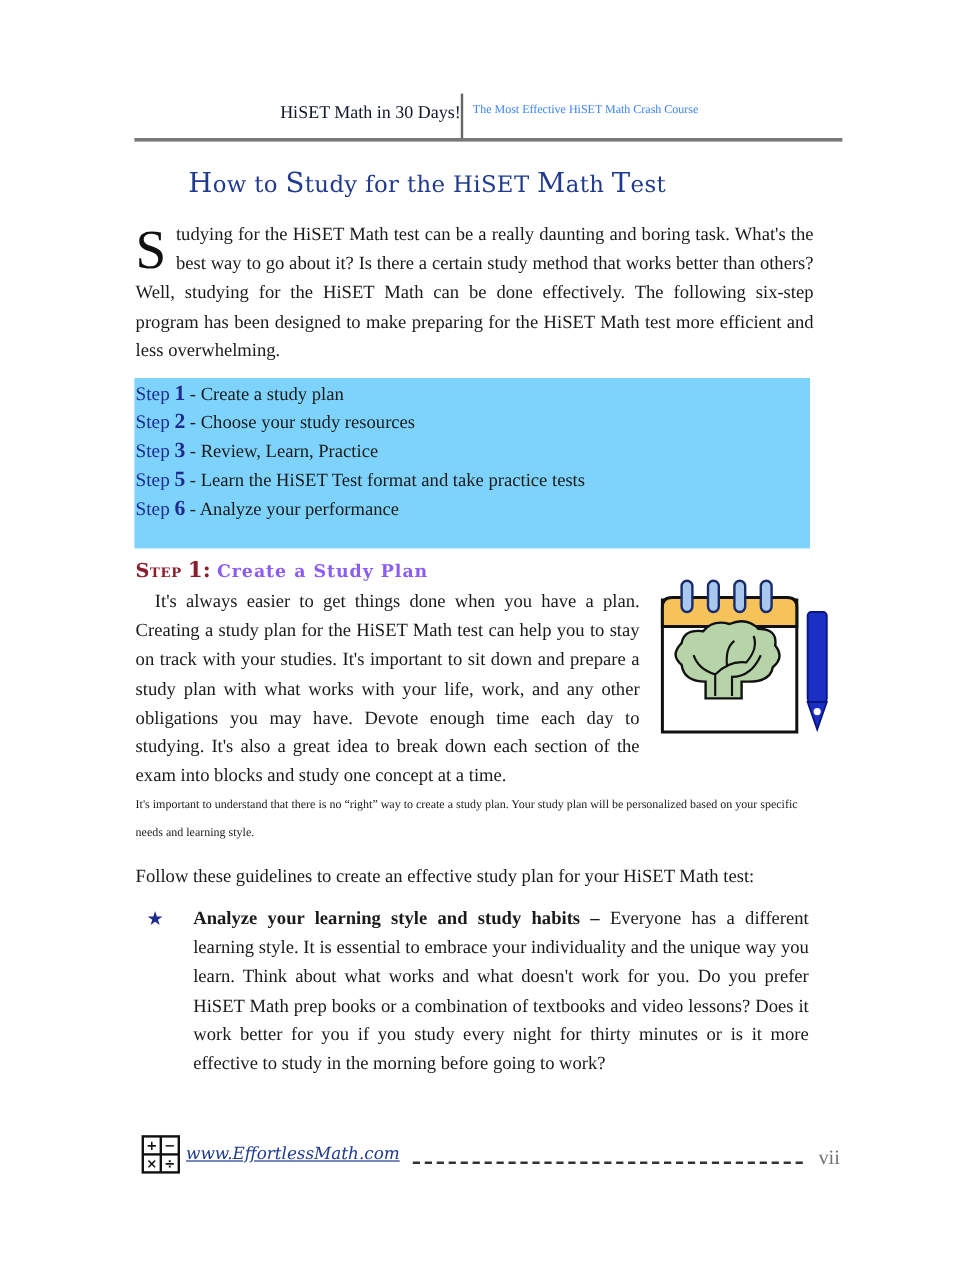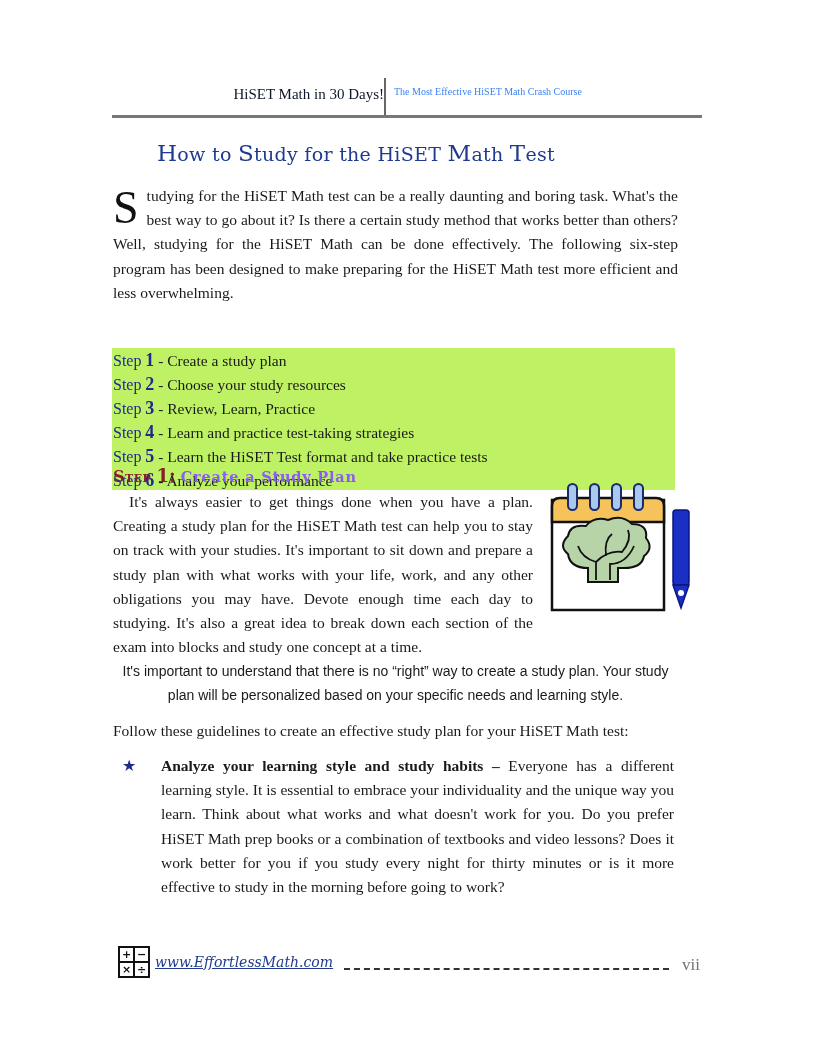--- a/index.html
+++ b/index.html
@@ -12,34 +12,34 @@
     .header .hline { position:absolute; left:0; top:37px; width:590px; height:3px; background:#777; }
 
     .title { position:absolute; top:140px; left:0; width:712px; text-align:center;
              font-family:"DejaVu Serif", serif; font-size:19px; color:#1f3a8f; font-weight:normal; letter-spacing:0.3px; }
     .title .big { font-size:23px; }
 
     .intro { position:absolute; top:184px; left:113px; width:565px; font-family:"Liberation Serif", serif;
              font-size:15.5px; line-height:24.2px; text-align:justify; }
     .dropcap { float:left; font-size:46px; line-height:40px; margin:4px 8px 0 0; font-family:"Liberation Serif", serif; color:#111; }
 
-    .steps { position:absolute; top:315px; left:112px; width:563px; height:142px; background:#bef264;margin-top:33px; }
+    .steps { position:absolute; top:315px; left:112px; width:563px; height:142px; background:#7dd3fc; }
     .step-row { height:24px; line-height:24px; font-family:"Liberation Serif", serif; font-size:15.5px; padding-left:1px; }
     .step-row .sw { color:#1f2a8f; font-size:16px; }
     .step-row .sn { color:#1f2a8f; font-size:18px; font-weight:bold; }
 
     .h2 { position:absolute; top:465px; left:113px; font-family:"DejaVu Serif", serif; }
     .h2 .lbl { color:#8b1c2c; font-weight:bold; font-size:16px; font-variant:small-caps; letter-spacing:0.5px; }
     .h2 .num { color:#8b1c2c; font-weight:bold; font-size:18px; }
     .h2 .sub { color:#8b5cf6; font-weight:bold; font-size:14.5px; letter-spacing:0.8px; }
 
     .para1 { position:absolute; top:490px; left:113px; width:420px; font-family:"Liberation Serif", serif;
              font-size:15.5px; line-height:24.2px; text-align:justify; text-indent:16px; }
-    .para2 { position:absolute; top:659px; left:113px; width:565px; font-family:Liberation Sans, sans-serif;
-             font-size:14px; line-height:24.2px;text-align:center; }
+    .para2 { position:absolute; top:659px; left:113px; width:565px; font-family:Liberation Serif, serif;
+             font-size:10px; line-height:24.2px; }
     .para3 { position:absolute; top:719px; left:113px; width:565px; font-family:"Liberation Serif", serif;
              font-size:15.5px; line-height:24.2px; }
 
     .bullet { position:absolute; top:754px; left:122px; width:552px; }
     .bullet .star { position:absolute; left:0; top:0; color:#1f2a8f; font-size:16px; line-height:24.2px; }
     .bullet .txt { margin-left:39px; font-family:"Liberation Serif", serif; font-size:15.5px; line-height:24.2px; text-align:justify; }
     .bullet .txt b { font-weight:bold; }
 
     .illus { position:absolute; top:480px; left:548px; width:150px; height:135px; }
 
@@ -65,21 +65,20 @@
 </div>
 
 <div class="intro">
   <span class="dropcap">S</span><span>tudying for the HiSET Math test can be a really daunting and boring task. What's the best way to go about it? Is there a certain study method that works better than others? Well, studying for the HiSET Math can be done effectively. The following six-step program has been designed to make preparing for the HiSET Math test more efficient and less overwhelming.</span>
 </div>
 
 <div class="steps">
   <div class="step-row"><span class="sw">Step</span> <span class="sn">1</span><span> - Create a study plan</span></div>
   <div class="step-row"><span class="sw">Step</span> <span class="sn">2</span><span> - Choose your study resources</span></div>
   <div class="step-row"><span class="sw">Step</span> <span class="sn">3</span><span> - Review, Learn, Practice</span></div>
-  <div class="step-row"><span class="sw">Step</span> <span class="sn">4</span><span> - Learn and practice test-taking strategies</span></div>
   <div class="step-row"><span class="sw">Step</span> <span class="sn">5</span><span> - Learn the HiSET Test format and take practice tests</span></div>
   <div class="step-row"><span class="sw">Step</span> <span class="sn">6</span><span> - Analyze your performance</span></div>
 </div>
 
 <div class="h2">
   <span class="lbl">Step</span> <span class="num">1:</span> <span class="sub">Create a Study Plan</span>
 </div>
 
 <div class="para1">It's always easier to get things done when you have a plan. Creating a study plan for the HiSET Math test can help you to stay on track with your studies. It's important to sit down and prepare a study plan with what works with your life, work, and any other obligations you may have. Devote enough time each day to studying. It's also a great idea to break down each section of the exam into blocks and study one concept at a time.</div>
 

